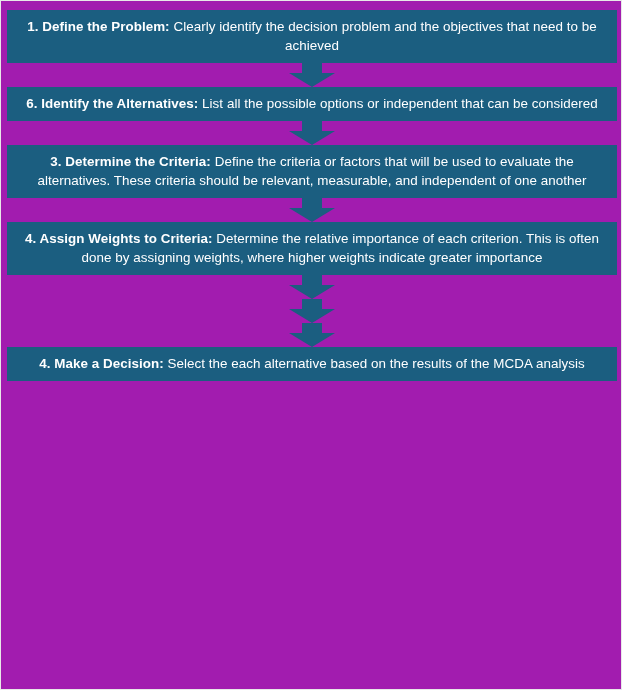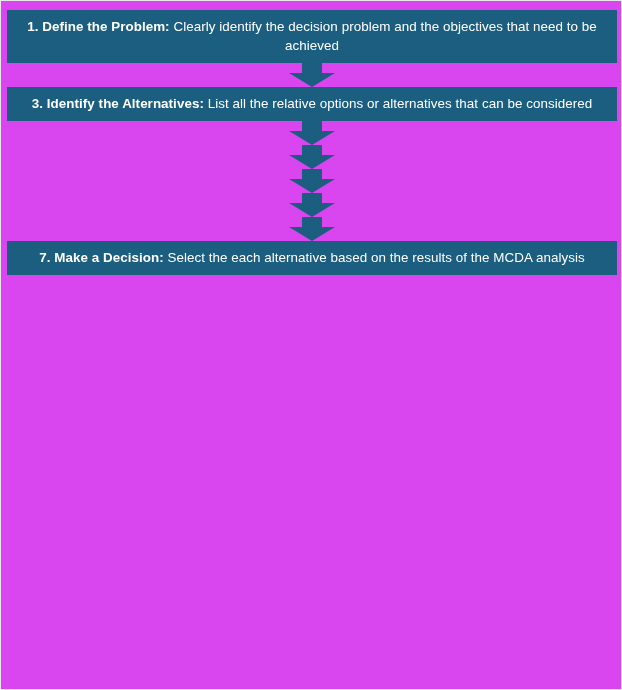--- a/index.html
+++ b/index.html
@@ -7,21 +7,21 @@
     padding: 0;
     background: #ffffff;
   }
   body {
     font-family: "Liberation Sans", sans-serif;
   }
   #flowchart {
     position: relative;
     width: 622px;
     height: 690px;
-    background: #d946ef;
+    background: #a21caf;
     box-sizing: border-box;
     border: 1px solid #e8e8e8;
     overflow: hidden;
   }
   .chart-inner {
     position: absolute;
     left: 6px;
     top: 9px;
     width: 610px;
     display: flex;
@@ -70,21 +70,45 @@
 
     <div class="arrow-wrap">
       <span class="arrow-glyph">
         <svg width="46" height="24" viewBox="0 0 46 24" xmlns="http://www.w3.org/2000/svg">
           <polygon points="13,0 33,0 33,10 46,10 23,24 0,10 13,10" fill="#1b5e80"></polygon>
         </svg>
       </span>
     </div>
 
     <div class="step-box">
-      <span class="step-label">3. Identify the Alternatives:</span><span class="step-desc"> List all the relative options or alternatives that can be considered</span>
+      <span class="step-label">6. Identify the Alternatives:</span><span class="step-desc"> List all the possible options or independent that can be considered</span>
+    </div>
+
+    <div class="arrow-wrap">
+      <span class="arrow-glyph">
+        <svg width="46" height="24" viewBox="0 0 46 24" xmlns="http://www.w3.org/2000/svg">
+          <polygon points="13,0 33,0 33,10 46,10 23,24 0,10 13,10" fill="#1b5e80"></polygon>
+        </svg>
+      </span>
+    </div>
+
+    <div class="step-box">
+      <span class="step-label">3. Determine the Criteria:</span><span class="step-desc"> Define the criteria or factors that will be used to evaluate the alternatives. These criteria should be relevant, measurable, and independent of one another</span>
+    </div>
+
+    <div class="arrow-wrap">
+      <span class="arrow-glyph">
+        <svg width="46" height="24" viewBox="0 0 46 24" xmlns="http://www.w3.org/2000/svg">
+          <polygon points="13,0 33,0 33,10 46,10 23,24 0,10 13,10" fill="#1b5e80"></polygon>
+        </svg>
+      </span>
+    </div>
+
+    <div class="step-box">
+      <span class="step-label">4. Assign Weights to Criteria:</span><span class="step-desc"> Determine the relative importance of each criterion. This is often done by assigning weights, where higher weights indicate greater importance</span>
     </div>
 
     <div class="arrow-wrap">
       <span class="arrow-glyph">
         <svg width="46" height="24" viewBox="0 0 46 24" xmlns="http://www.w3.org/2000/svg">
           <polygon points="13,0 33,0 33,10 46,10 23,24 0,10 13,10" fill="#1b5e80"></polygon>
         </svg>
       </span>
     </div>
 
@@ -99,36 +123,18 @@
 
 
     <div class="arrow-wrap">
       <span class="arrow-glyph">
         <svg width="46" height="24" viewBox="0 0 46 24" xmlns="http://www.w3.org/2000/svg">
           <polygon points="13,0 33,0 33,10 46,10 23,24 0,10 13,10" fill="#1b5e80"></polygon>
         </svg>
       </span>
     </div>
 
-
-    <div class="arrow-wrap">
-      <span class="arrow-glyph">
-        <svg width="46" height="24" viewBox="0 0 46 24" xmlns="http://www.w3.org/2000/svg">
-          <polygon points="13,0 33,0 33,10 46,10 23,24 0,10 13,10" fill="#1b5e80"></polygon>
-        </svg>
-      </span>
-    </div>
-
-
-    <div class="arrow-wrap">
-      <span class="arrow-glyph">
-        <svg width="46" height="24" viewBox="0 0 46 24" xmlns="http://www.w3.org/2000/svg">
-          <polygon points="13,0 33,0 33,10 46,10 23,24 0,10 13,10" fill="#1b5e80"></polygon>
-        </svg>
-      </span>
-    </div>
-
     <div class="step-box">
-      <span class="step-label">7. Make a Decision:</span><span class="step-desc"> Select the each alternative based on the results of the MCDA analysis</span>
+      <span class="step-label">4. Make a Decision:</span><span class="step-desc"> Select the each alternative based on the results of the MCDA analysis</span>
     </div>
 
   </div>
 </div>
 
 </body></html>

